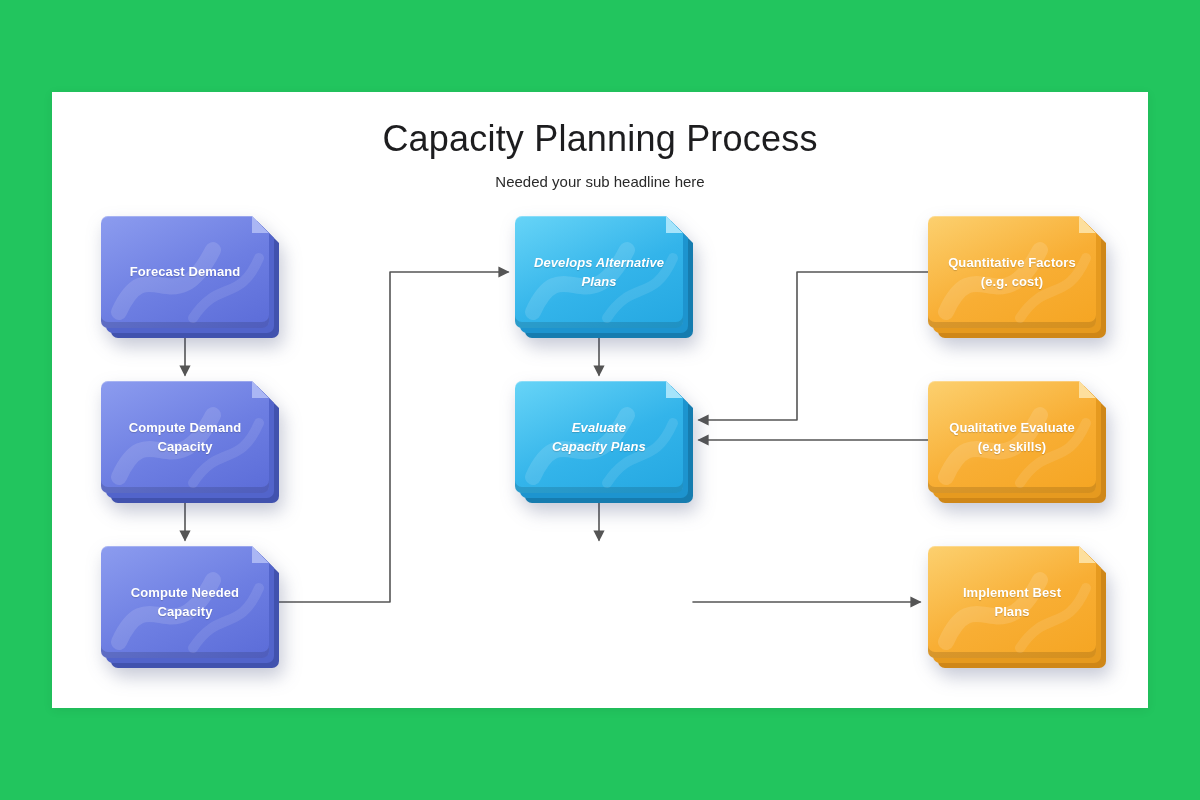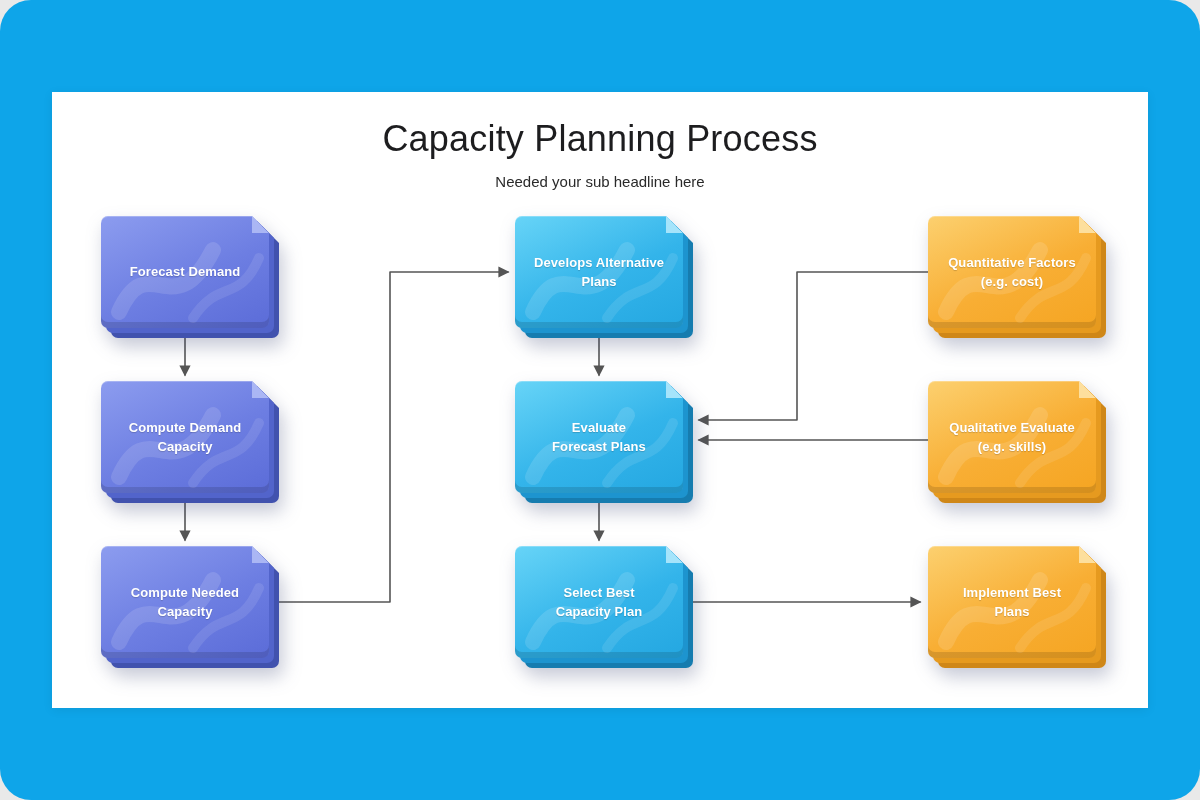--- a/index.html
+++ b/index.html
@@ -1,18 +1,18 @@
 <!DOCTYPE html>
 <html><head>
 <meta charset="utf-8">
 <style>
   * { margin:0; padding:0; box-sizing:border-box; }
   html,body { width:1200px; height:800px; }
   body { font-family:"Liberation Sans", sans-serif; background:#e9e9e9; }
-  .canvas { position:relative; width:1200px; height:800px; background:#0ea5e9; overflow:hidden;border-radius:31px; }
+  .canvas { position:relative; width:1200px; height:800px; background:#22c55e; overflow:hidden; }
 
   .slide {
     position:absolute; left:52px; top:92px; width:1096px; height:616px;
     background:#ffffff; box-shadow:0 2px 10px rgba(0,0,0,0.07);
   }
 
   .title {
     position:absolute; top:118px; left:0; width:100%;
     text-align:center; font-size:36px; font-weight:500;
     color:#1d1d1f; letter-spacing:0.2px; z-index:4;
@@ -51,21 +51,21 @@
     text-shadow:0 1px 1px rgba(0,0,0,0.18); letter-spacing:0.1px;
   }
 
   
   .node.blue .face { background:linear-gradient(155deg,#8c9cef 0%, #6d7ee2 55%, #5b6cd8 100%); }
   .node.blue .l1 { background:#5264cb; }
   .node.blue .l2 { background:#4152ae; }
   .node.blue .fold { background:#aab6f4; }
 
   
-  .node.cyan .face { background:linear-gradient(155deg,#67d4f7 0%, #33b4ea 55%, #24a7e1 100%); }
+  .node.cyan .face { background:linear-gradient(155deg,#67d4f7 0%, #33b4ea 55%, #24a7e1 100%);font-style:italic; }
   .node.cyan .l1 { background:#1d94cf; }
   .node.cyan .l2 { background:#167caf; }
   .node.cyan .fold { background:#a5e4fb; }
 
   
   .node.orange .face { background:linear-gradient(155deg,#fcd06f 0%, #f8ae34 55%, #f5a522 100%); }
   .node.orange .l1 { background:#e69a1f; }
   .node.orange .l2 { background:#cf8718; }
   .node.orange .fold { background:#fddf9d; }
 </style>
@@ -153,37 +153,24 @@
   <div class="node cyan" style="left:515px; top:381px">
     <div class="layer l2"></div>
     <div class="layer l1"></div>
     <div class="face">
       <svg class="swirl" viewBox="0 0 168 112">
         <path d="M18,96 C48,30 72,112 112,34" stroke="#ffffff" stroke-opacity="0.13" stroke-width="16" fill="none" stroke-linecap="round"></path>
         <path d="M92,102 C118,62 138,88 158,42" stroke="#ffffff" stroke-opacity="0.10" stroke-width="10" fill="none" stroke-linecap="round"></path>
       </svg>
       <div class="fold"></div>
       <span class="label">Evaluate
-Forecast Plans</span>
-    </div>
-  </div>
-
-  <div class="node cyan" style="left:515px; top:546px">
-    <div class="layer l2"></div>
-    <div class="layer l1"></div>
-    <div class="face">
-      <svg class="swirl" viewBox="0 0 168 112">
-        <path d="M18,96 C48,30 72,112 112,34" stroke="#ffffff" stroke-opacity="0.13" stroke-width="16" fill="none" stroke-linecap="round"></path>
-        <path d="M92,102 C118,62 138,88 158,42" stroke="#ffffff" stroke-opacity="0.10" stroke-width="10" fill="none" stroke-linecap="round"></path>
-      </svg>
-      <div class="fold"></div>
-      <span class="label">Select Best
-Capacity Plan</span>
-    </div>
-  </div>
+Capacity Plans</span>
+    </div>
+  </div>
+
 
   <div class="node orange" style="left:928px; top:216px">
     <div class="layer l2"></div>
     <div class="layer l1"></div>
     <div class="face">
       <svg class="swirl" viewBox="0 0 168 112">
         <path d="M18,96 C48,30 72,112 112,34" stroke="#ffffff" stroke-opacity="0.13" stroke-width="16" fill="none" stroke-linecap="round"></path>
         <path d="M92,102 C118,62 138,88 158,42" stroke="#ffffff" stroke-opacity="0.10" stroke-width="10" fill="none" stroke-linecap="round"></path>
       </svg>
       <div class="fold"></div>

